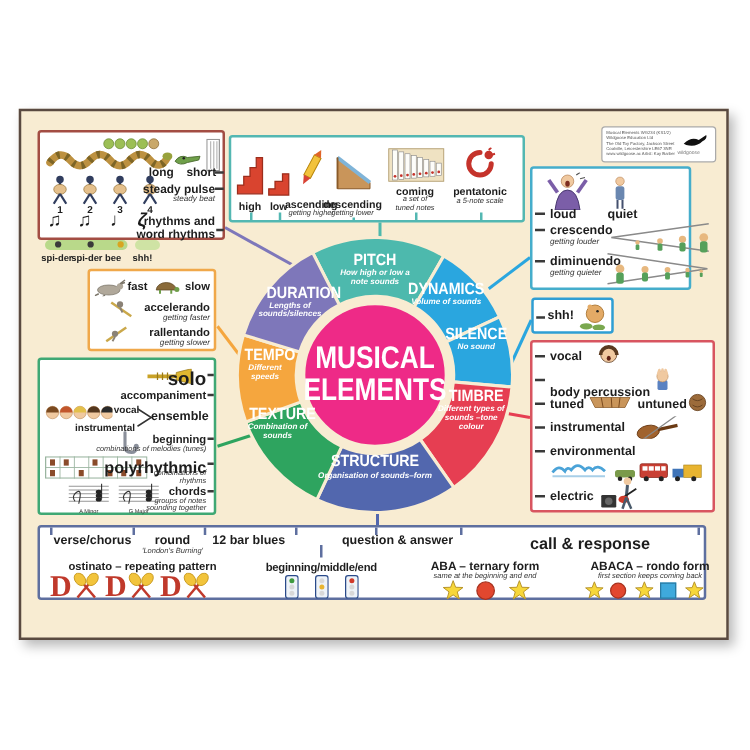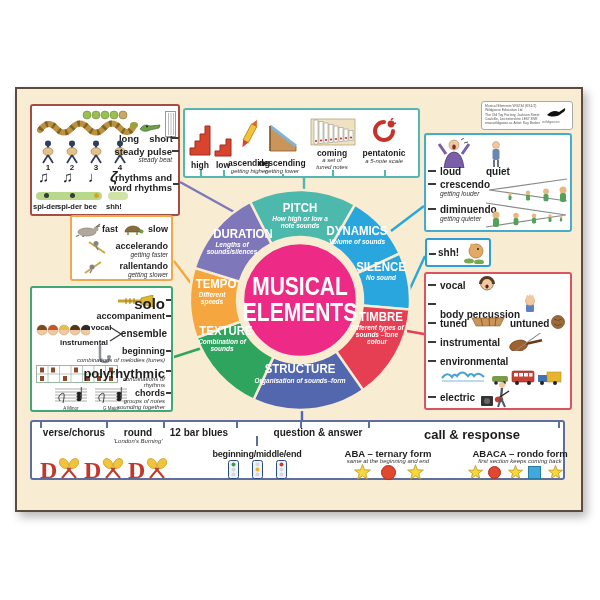--- a/index.html
+++ b/index.html
@@ -70,21 +70,21 @@
   <div class="seg-sub wrap" style="left:222px;top:338px;width:56px;">Combination of sounds</div>
   <div class="seg-lbl" style="left:216px;top:276px;">TEMPO</div>
   <div class="seg-sub wrap" style="left:212px;top:291px;width:42px;">Different speeds</div>
   <div class="seg-lbl" style="left:243px;top:226px;">DURATION</div>
   <div class="seg-sub wrap" style="left:232px;top:241px;width:66px;">Lengths of sounds/silences</div>
   <div class="wheel-title">
     <div>MUSICAL</div>
     <div>ELEMENTS</div>
   </div>
 
-  <div class="wbox" style="left:30px;top:104px;width:150px;height:112px;border:2px solid #a34d43;">
+  <div class="wbox" style="left:30px;top:104px;width:150px;height:88px;border:2px solid #a34d43;">
     <svg class="b" style="left:48px;top:2px;" width="52" height="12">
       <circle cx="7" cy="7" r="4" fill="#9cbf55" stroke="#6a8a34" stroke-width=".6"></circle>
         <circle cx="16" cy="7" r="4" fill="#9cbf55" stroke="#6a8a34" stroke-width=".6"></circle>
         <circle cx="25" cy="7" r="4" fill="#9cbf55" stroke="#6a8a34" stroke-width=".6"></circle>
         <circle cx="34" cy="7" r="4" fill="#9cbf55" stroke="#6a8a34" stroke-width=".6"></circle>
         <circle cx="43" cy="7" r="4" fill="#c9a86a" stroke="#8a6a34" stroke-width=".6"></circle>
     </svg>
     <svg class="b" style="left:4px;top:10px;" width="102" height="24">
       <path d="M4 14 Q12 3 20 12 T36 12 T52 12 T68 12 T84 12 T98 10" fill="none" stroke="#bd9140" stroke-width="6" stroke-linecap="round"></path>
       <path d="M4 14 Q12 3 20 12 T36 12 T52 12 T68 12 T84 12 T98 10" fill="none" stroke="#7d6526" stroke-width="6" stroke-dasharray="2.5 5"></path>
@@ -225,21 +225,21 @@
     <div class="pub-line">Wildgoose Education Ltd</div>
     <div class="pub-line">The Old Toy Factory, Jackson Street</div>
     <div class="pub-line">Coalville, Leicestershire LE67 3NR</div>
     <div class="pub-line">www.wildgoose.ac    Artist: Kay Barber</div>
     <svg class="b" style="left:63px;top:3px;" width="22" height="13">
         <path d="M2 10 Q8 4 14 7 L20 3 Q21 6 17 8 Q12 13 4 11 Z" fill="#111"></path>
       </svg>
     <div class="b" style="left:60px;top:17px;font-size:4px;color:#777;">wildgoose</div>
   </div>
 
-  <div class="wbox" style="left:424px;top:133px;width:148px;height:99px;border:2px solid #45adcb;">
+  <div class="wbox" style="left:424px;top:133px;width:129px;height:99px;border:2px solid #45adcb;">
     <svg class="b" style="left:10px;top:3px;" width="36" height="30">
       <line x1="10" y1="16" x2="3" y2="6" stroke="#7b5ea8" stroke-width="3"></line>
         <line x1="26" y1="16" x2="33" y2="6" stroke="#7b5ea8" stroke-width="3"></line>
       <path d="M8 30 Q10 14 18 14 Q26 14 28 30 Z" fill="#7b5ea8" stroke="#4a3a70" stroke-width=".8"></path>
       <circle cx="18" cy="7" r="5" fill="#f0c9a0" stroke="#b8865a" stroke-width=".6"></circle>
         <ellipse cx="18" cy="9" rx="1.8" ry="2.4" fill="#7c2d20"></ellipse>
       <path d="M25 2 l3 -2 M28 5 l4 -1" stroke="#555" stroke-width="1"></path>
     </svg>
     <svg class="b" style="left:62px;top:6px;" width="16" height="27">
       <circle cx="8" cy="4" r="3.4" fill="#f0c9a0" stroke="#b8865a" stroke-width=".5"></circle>
@@ -522,20 +522,21 @@
     <div class="tick" style="left:526px;top:0;height:6px;"></div>
     <div class="tick" style="left:224px;top:14px;height:10px;"></div>
 
     <div class="lbl ctr" style="left:8px;top:5px;width:68px;font-size:10px;">verse/chorus</div>
     <div class="lbl ctr" style="left:78px;top:5px;width:56px;font-size:10px;">round</div>
     <div class="sub ctr" style="left:70px;top:16px;width:72px;font-size:6px;">'London's Burning'</div>
     <div class="lbl ctr" style="left:136px;top:5px;width:62px;font-size:10px;">12 bar blues</div>
     <div class="lbl ctr" style="left:238px;top:5px;width:96px;font-size:10px;">question &amp; answer</div>
     <div class="lbl ctr" style="left:390px;top:5px;width:100px;font-size:13px;">call &amp; response</div>
 
+    <div class="lbl ctr" style="left:2px;top:26px;width:160px;font-size:9px;">ostinato – repeating pattern</div>
     <div class="ost-d" style="left:8px;top:37px;">D</div>
     <svg class="b" style="left:26px;top:36px;" width="22" height="22">
         <line x1="4" y1="20" x2="15" y2="7" stroke="#c0392b" stroke-width="2"></line>
         <line x1="18" y1="20" x2="7" y2="7" stroke="#c0392b" stroke-width="2"></line>
         <ellipse cx="16" cy="5.5" rx="4" ry="5.5" transform="rotate(38 16 5.5)" fill="#f2c43c" stroke="#c89a1e" stroke-width=".7"></ellipse>
         <ellipse cx="6" cy="5.5" rx="4" ry="5.5" transform="rotate(-38 6 5.5)" fill="#f2c43c" stroke="#c89a1e" stroke-width=".7"></ellipse>
       </svg>
     <div class="ost-d" style="left:52px;top:37px;">D</div>
     <svg class="b" style="left:70px;top:36px;" width="22" height="22">
         <line x1="4" y1="20" x2="15" y2="7" stroke="#c0392b" stroke-width="2"></line>

